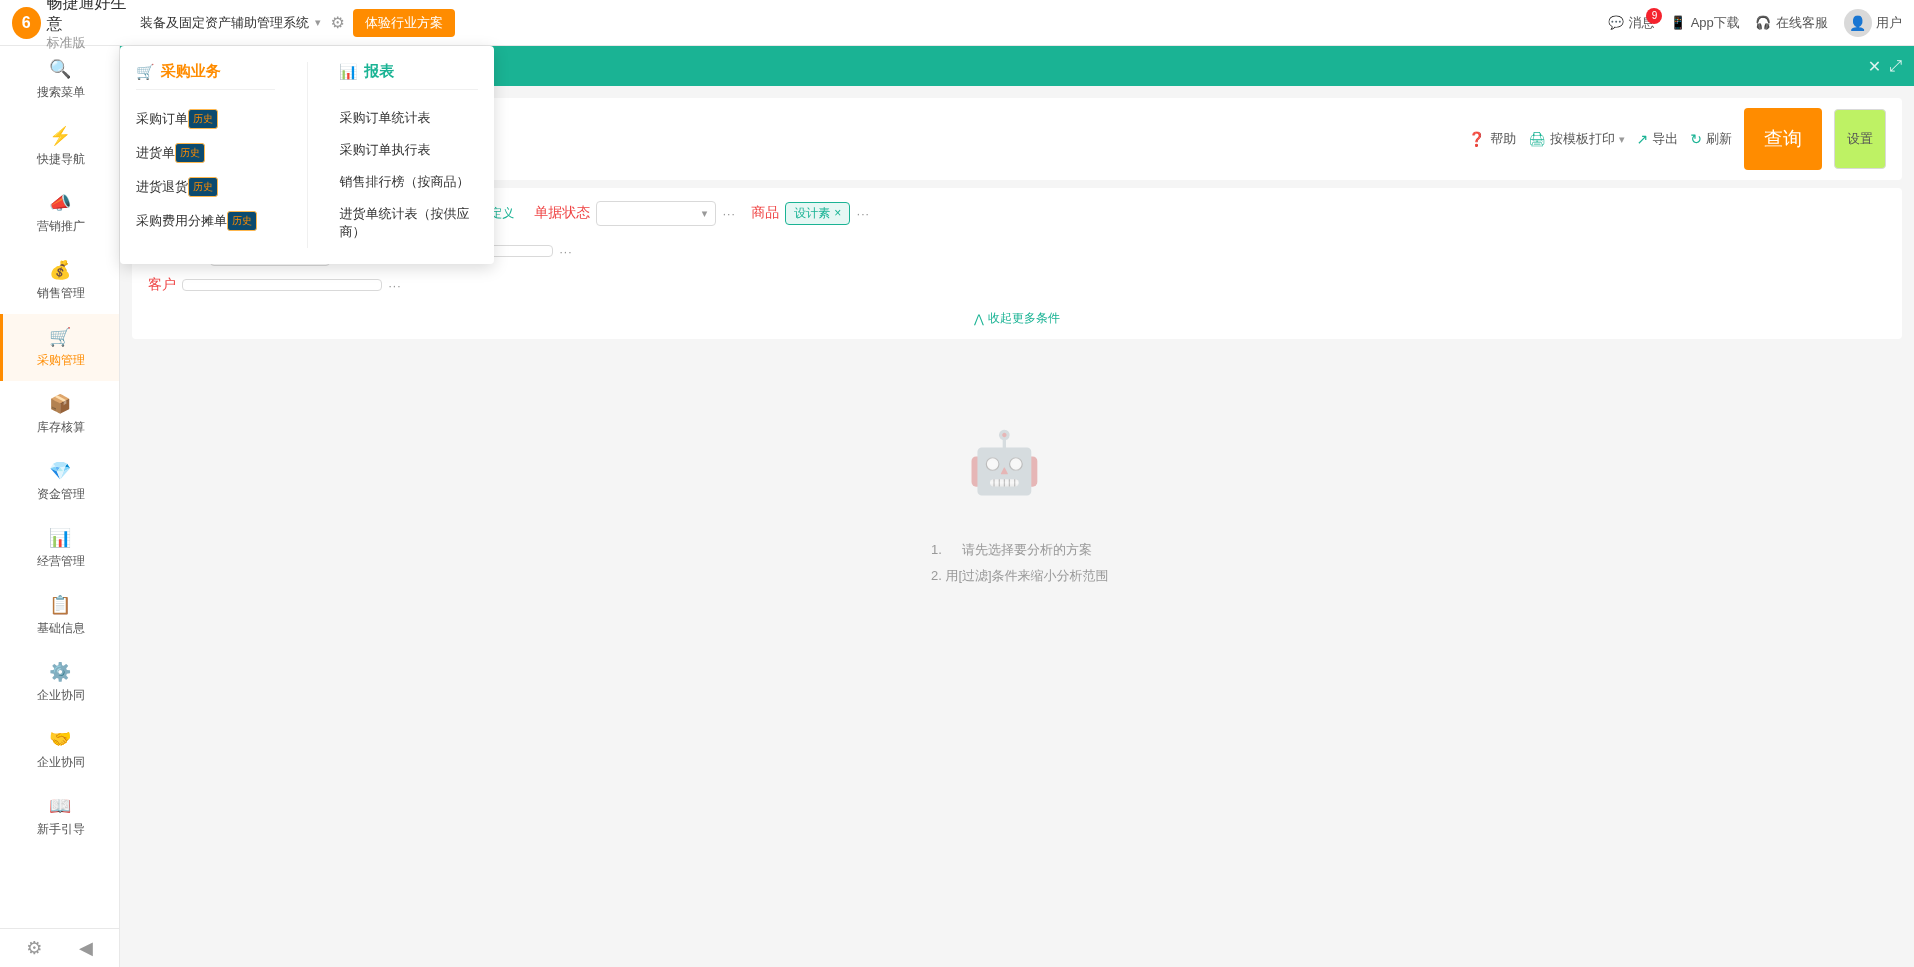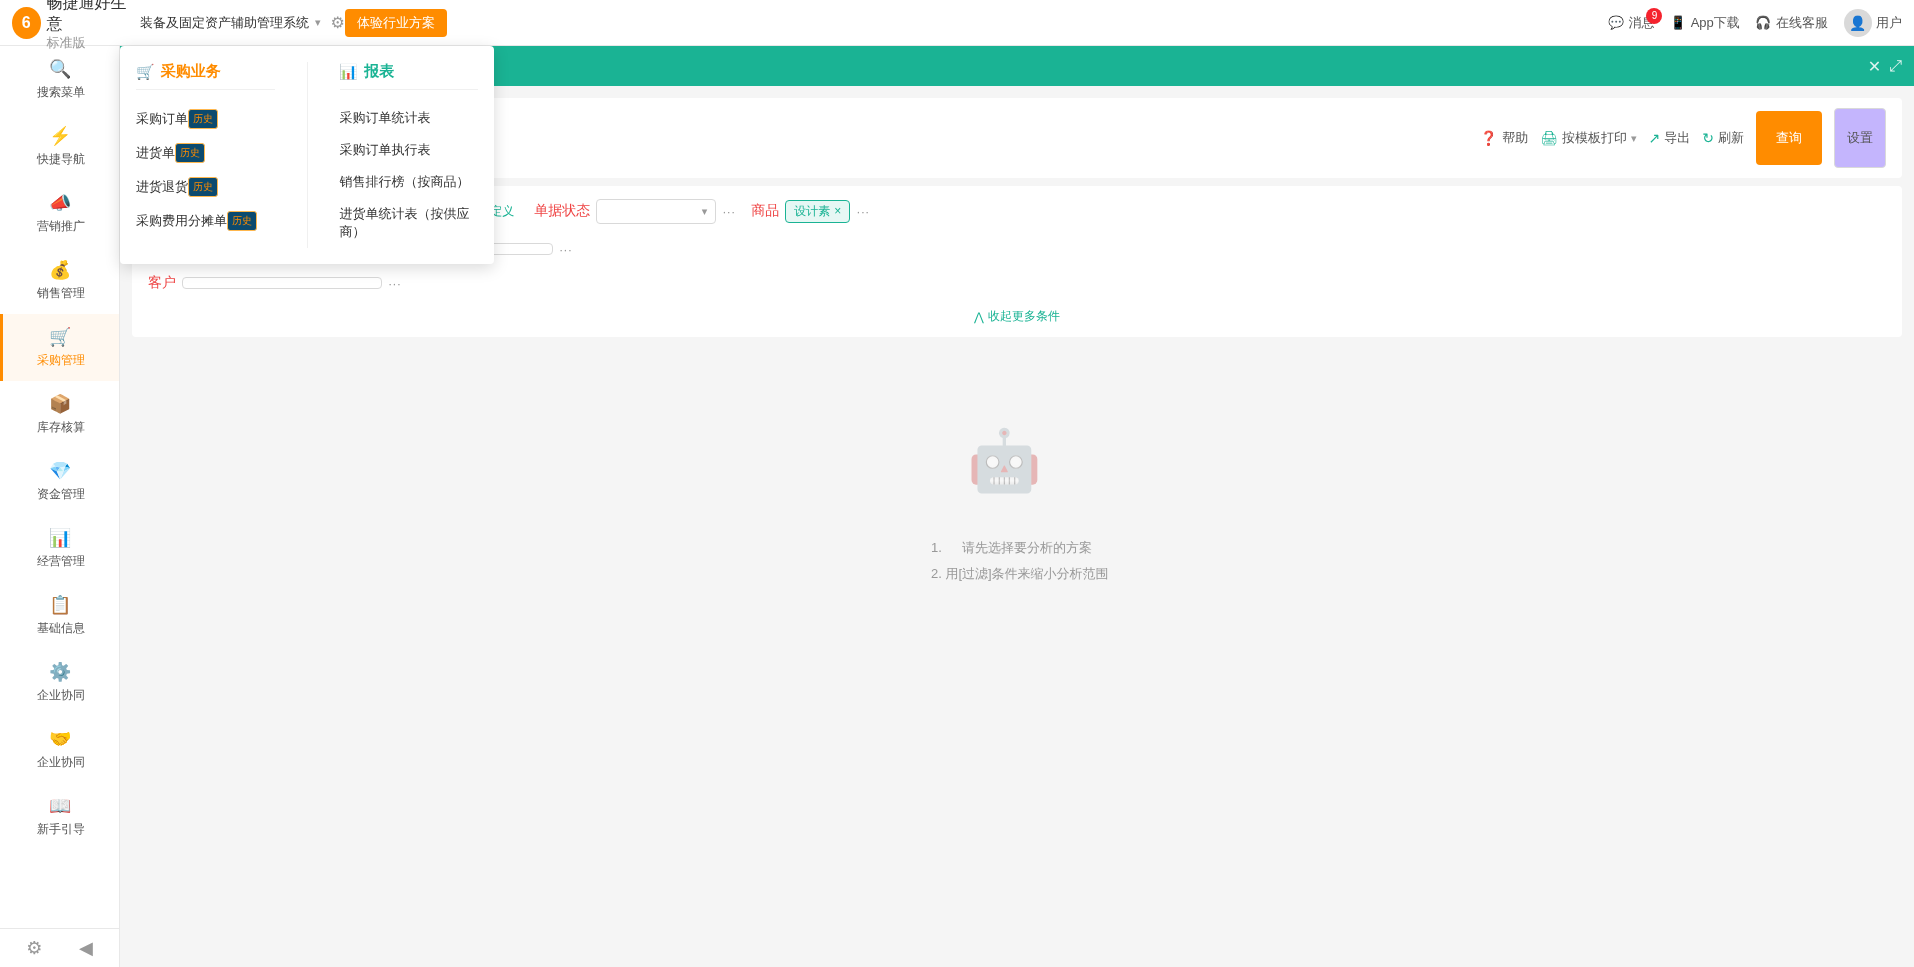--- a/index.html
+++ b/index.html
@@ -40,21 +40,21 @@
     .system-title .dropdown-arrow { color: #999; font-size: 11px; cursor: pointer; }
     .settings-icon { color: #999; font-size: 16px; cursor: pointer; margin-left: 4px; }
     .industry-btn {
       background: #ff8c00;
       color: white;
       border: none;
       border-radius: 4px;
       padding: 5px 12px;
       font-size: 13px;
       cursor: pointer;
-      margin-left: 0;
+      margin-left: 8px;
     }
     .header-right {
       margin-left: auto;
       display: flex; align-items: center; gap: 16px;
     }
     .header-icon-item {
       display: flex; align-items: center; gap: 4px;
       color: #555; font-size: 13px; cursor: pointer;
       position: relative;
     }
@@ -189,25 +189,25 @@
     .toolbar-btn {
       display: flex; align-items: center; gap: 4px;
       color: #555; font-size: 13px; cursor: pointer;
     }
     .toolbar-btn .t-icon { font-size: 14px; color: #1ab394; }
     .query-btn {
       background: #ff8c00;
       color: white; border: none;
       border-radius: 4px;
       padding: 18px 20px;
-      font-size: 13px; cursor: pointer;
+      font-size: 19px; cursor: pointer;
     }
     .settings-small-btn {
       border: 1px solid #d9d9d9;
-      background: #c4b5fd;
+      background: #bef264;
       color: #555;
       border-radius: 4px;
       padding: 20px 12px;
       font-size: 13px; cursor: pointer;
     }
 
     
     .filter-area {
       background: #fff;
       padding: 12px 16px;

